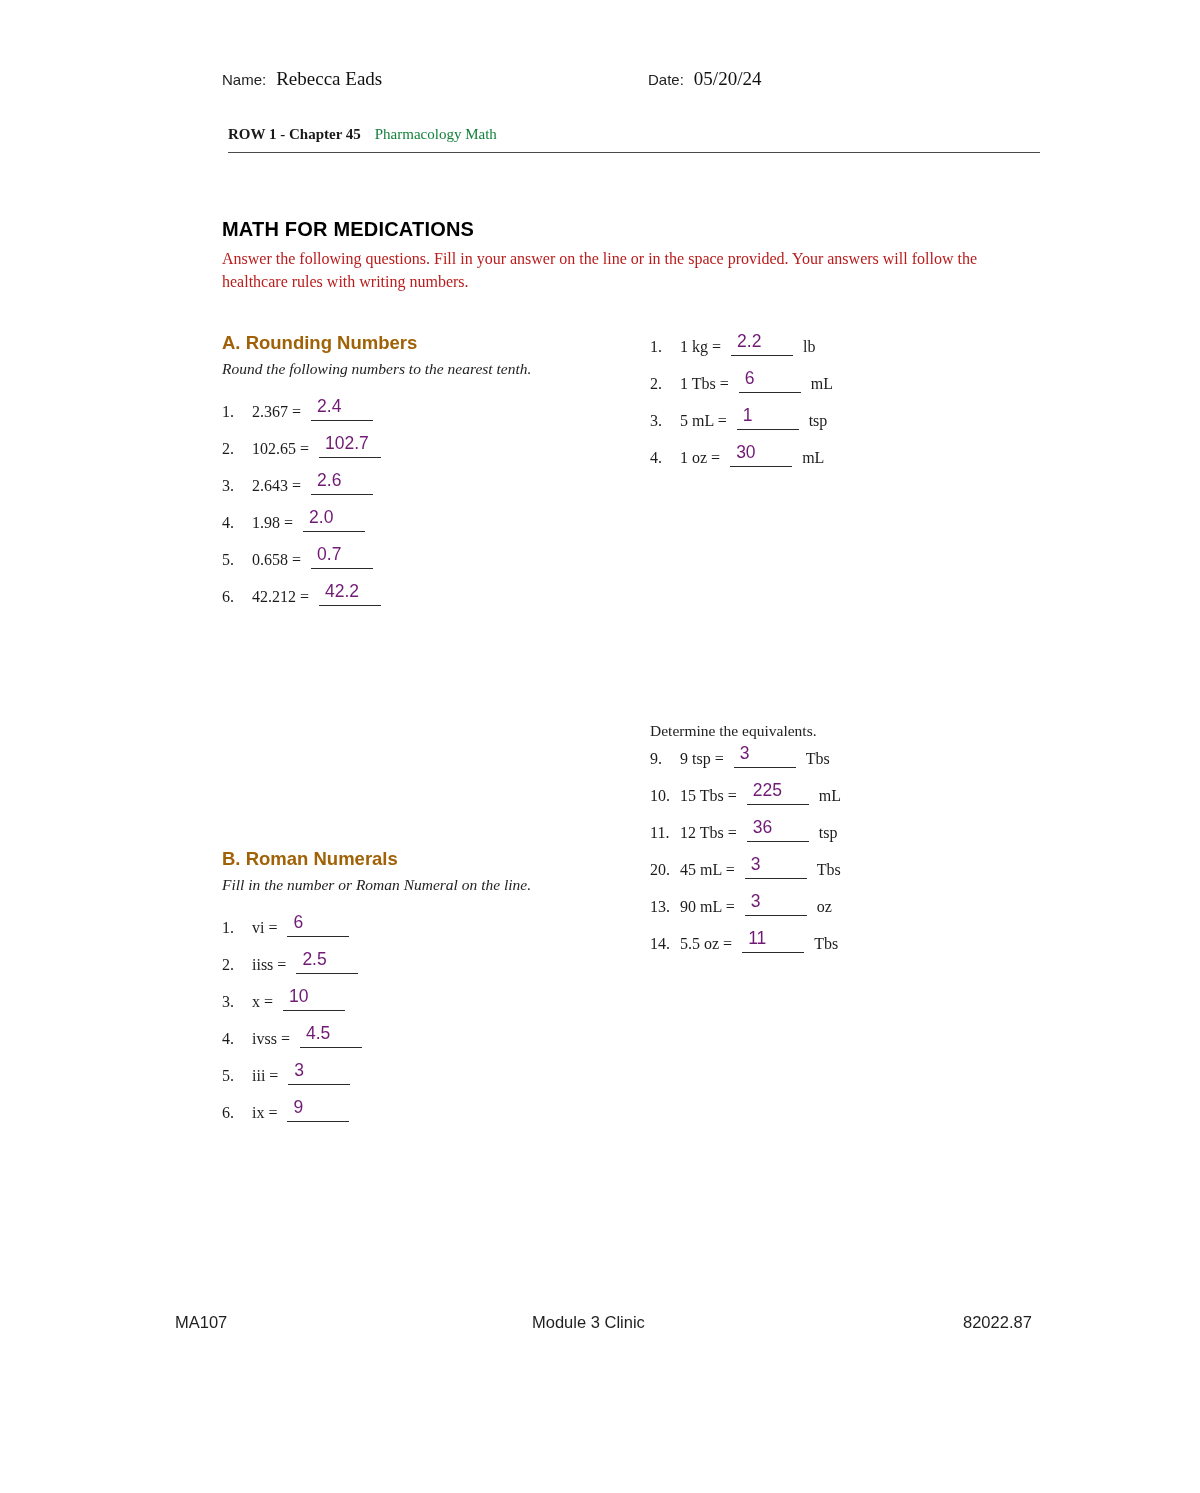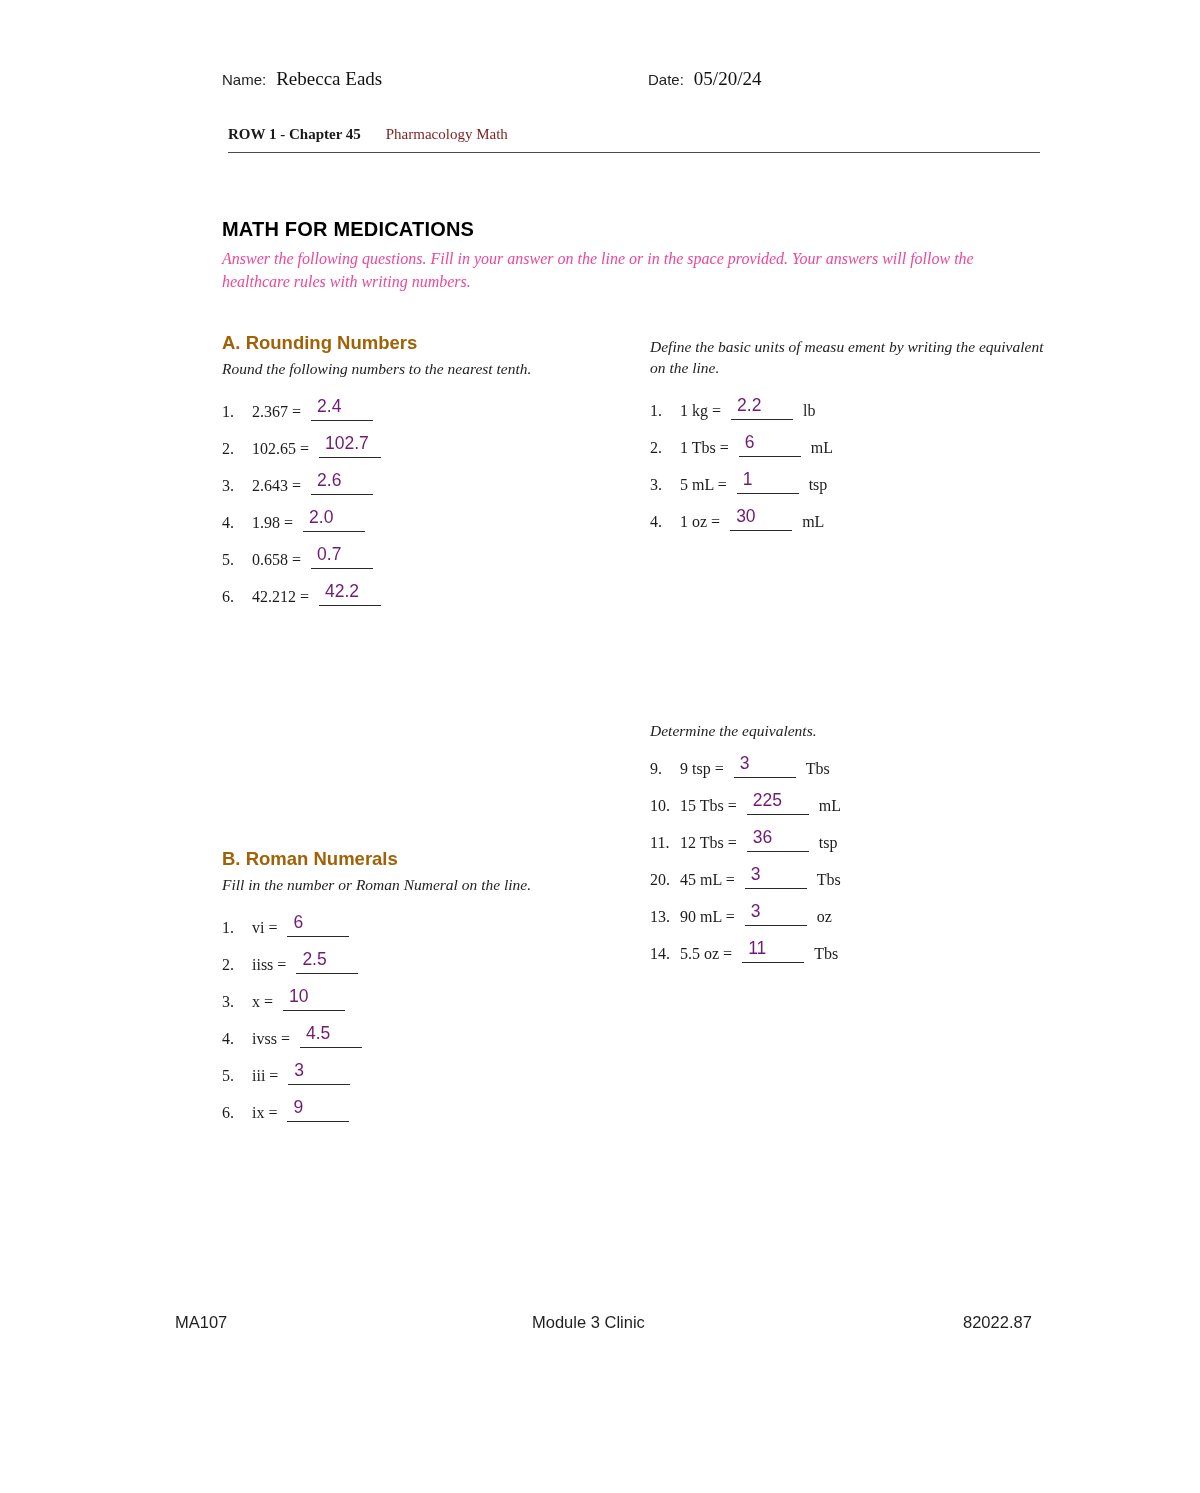--- a/index.html
+++ b/index.html
@@ -12,38 +12,38 @@
 
   
   .id-row { position:absolute; top:68px; left:222px; width:820px; }
   .id-label { font-family:"Liberation Sans", sans-serif; font-size:15px; color:#222; }
   .id-value { font-family:Liberation Serif, serif; font-size:19px; color:#111; margin-left:10px; }
   .date-group { position:absolute; left:426px; top:0; }
 
   
   .course-line { position:absolute; top:126px; left:228px; font-size:15px; }
   .course-bold { font-weight:bold; color:#1a1a1a; }
-  .course-rest { margin-left:25px; color:#7f1d1d; }
+  .course-rest { margin-left:14px; color:#15803d; }
   .rule { position:absolute; top:152px; left:228px; width:812px; border-top:1.4px solid #4a4a4a; }
 
   
   .intro { position:absolute; top:218px; left:222px; width:822px; }
   .doc-title { font-family:"Liberation Sans", sans-serif; font-weight:bold; font-size:20px; color:#000000; letter-spacing:.2px; }
-  .doc-instructions { font-style:italic; font-size:16px; line-height:1.42; margin-top:7px; color:#ec4899; }
+  .doc-instructions { font-size:16px; line-height:1.42; margin-top:7px; color:#b91c1c; }
 
   
   .block { position:absolute; }
   .block-a { top:332px; left:222px; width:400px; }
   .block-c { top:332px; left:650px; width:395px; }
   .block-eq { top:722px; left:650px; width:400px; }
   .block-b { top:848px; left:222px; width:420px; }
 
   .sec-heading { font-family:"Liberation Sans", sans-serif; font-weight:bold; font-size:18.5px; color:#a16207; }
   .sec-instructions { font-style:italic; font-size:15.5px; line-height:1.35; margin:5px 0 17px 0; color:#222; }
-  .eq-heading { font-style:italic; font-size:15.5px; margin-bottom:14px; color:#222; }
+  .eq-heading { font-size:15.5px; margin-bottom:4px; color:#222; }
 
   .q-item { display:flex; align-items:flex-end; height:24px; margin-bottom:13px; font-size:16px; color:#1c1c1c; }
   .q-num { width:30px; flex:none; }
   .q-text { margin-right:10px; white-space:nowrap; }
   .blank { position:relative; width:62px; flex:none; border-bottom:1.3px solid #2a2a2a; height:27px; }
   .answer {
     position:absolute; left:6px; bottom:3px; white-space:nowrap;
     font-family:"Liberation Sans", sans-serif; font-size:17.5px; color:#701a75;
   }
   .q-unit { margin-left:10px; white-space:nowrap; }
@@ -116,21 +116,20 @@
   <div class="q-item">
     <span class="q-num">6.</span>
     <span class="q-text">42.212 =</span>
     <span class="blank">
         <span class="answer">42.2</span>
       </span>
   </div>
 </div>
 
 <div class="block block-c">
-  <div class="sec-instructions">Define the basic units of measu ement by writing the equivalent on the line.</div>
 
   <div class="q-item">
     <span class="q-num">1.</span>
     <span class="q-text">1 kg =</span>
     <span class="blank">
         <span class="answer">2.2</span>
       </span>
     <span class="q-unit">lb</span>
   </div>
   <div class="q-item">

